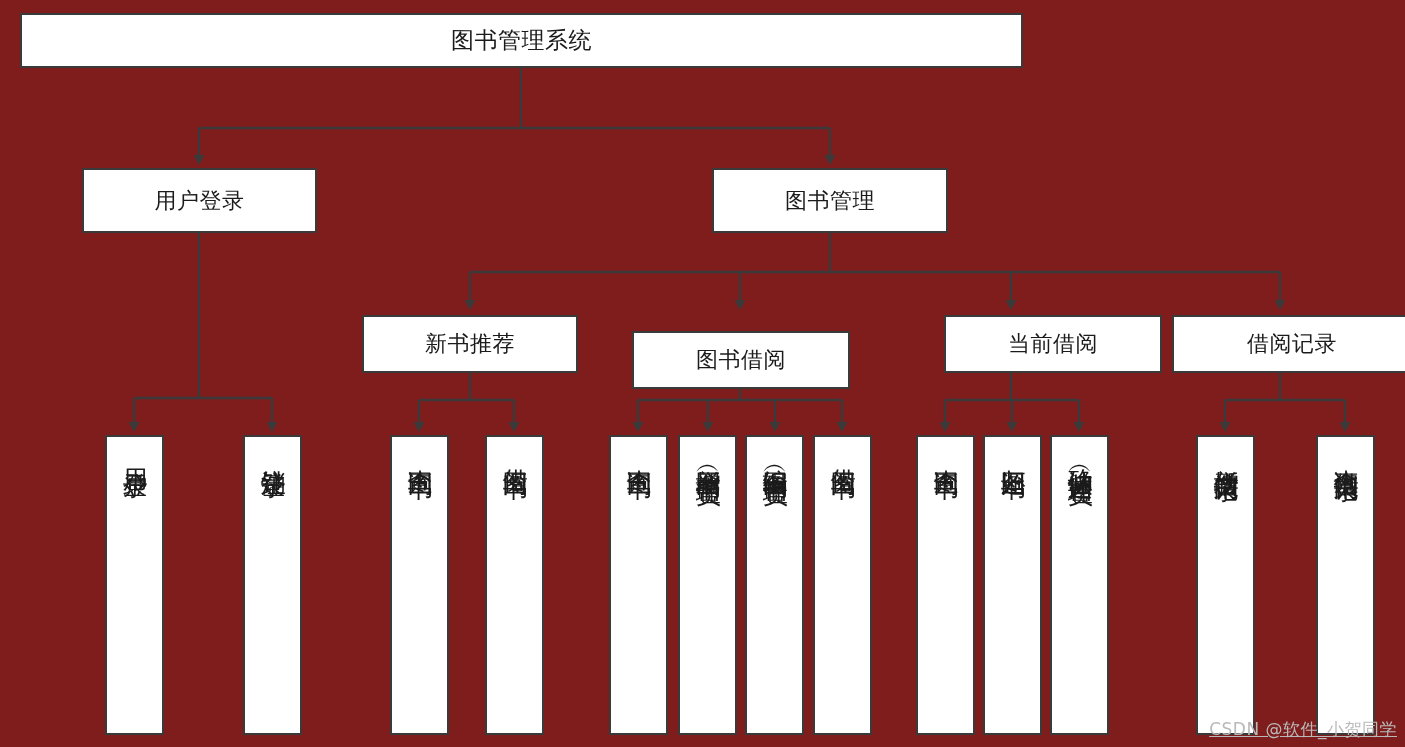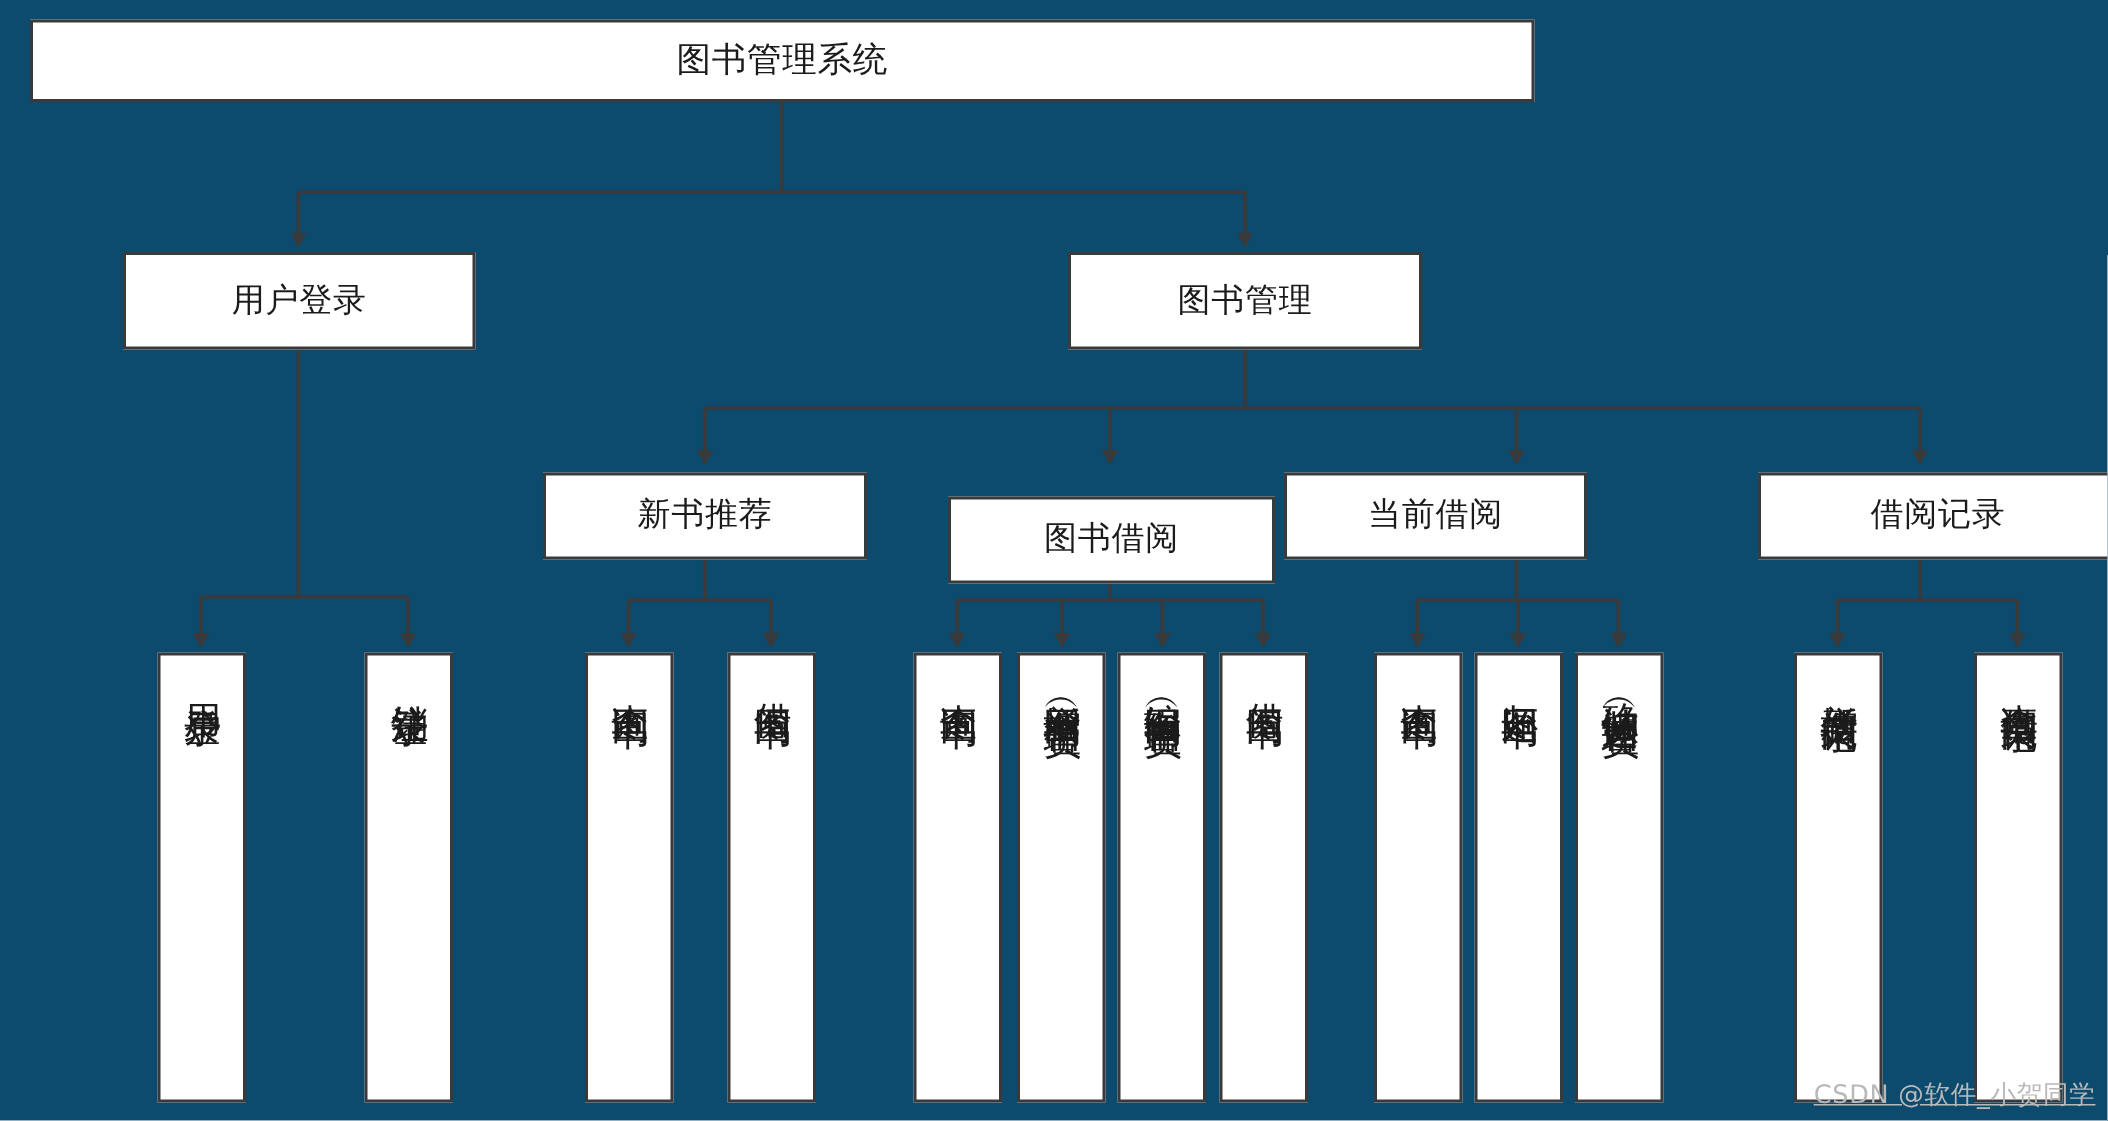--- a/index.html
+++ b/index.html
@@ -5,21 +5,21 @@
 <style>
   html,body{margin:0;padding:0;background:#ffffff;}
   body{
     font-family:"DejaVu Sans","Liberation Sans",sans-serif;
     -webkit-font-smoothing:antialiased;
   }
   #canvas{
     position:relative;
     width:1405px;
     height:747px;
-    background:#0c4a6e;
+    background:#7f1d1d;
     overflow:hidden;
   }
   svg#wires{
     position:absolute;
     left:0; top:0;
     width:1405px;
     height:747px;
     pointer-events:none;
   }
   .node{
@@ -139,21 +139,21 @@
   </div>
 
   <div class="node horiz" style="left:362px; top:315px; width:216px; height:58px;">
     <span class="lbl">新书推荐</span>
   </div>
 
   <div class="node horiz" style="left:632px; top:315px; width:218px; height:58px;margin-top:16px;">
     <span class="lbl">图书借阅</span>
   </div>
 
-  <div class="node horiz" style="left:856px; top:315px; width:202px; height:58px;">
+  <div class="node horiz" style="left:944px; top:315px; width:218px; height:58px;">
     <span class="lbl">当前借阅</span>
   </div>
 
   <div class="node horiz" style="left:1172px; top:315px; width:240px; height:58px;">
     <span class="lbl">借阅记录</span>
   </div>
 
   <div class="node vert" style="left:105px; top:435px; width:59px; height:300px;">
     <span class="lbl">用户登录</span>
   </div>

